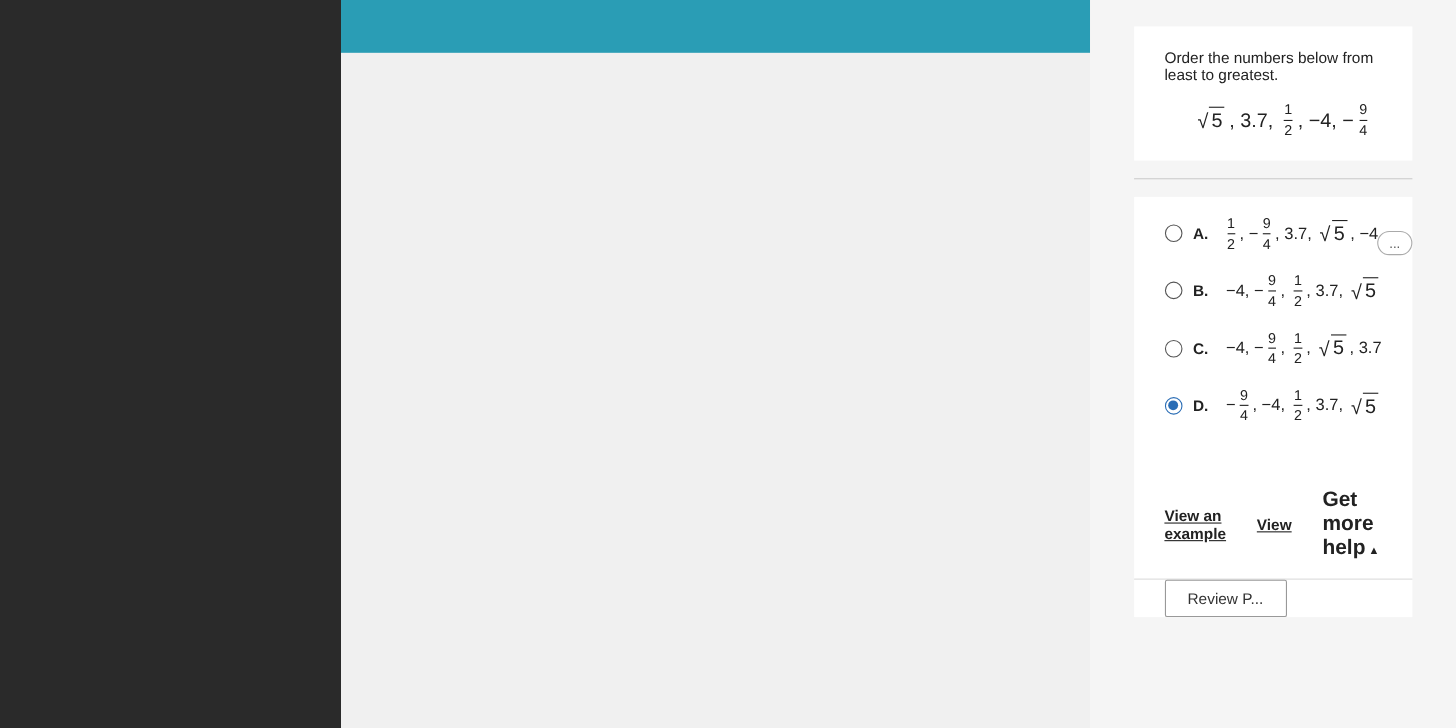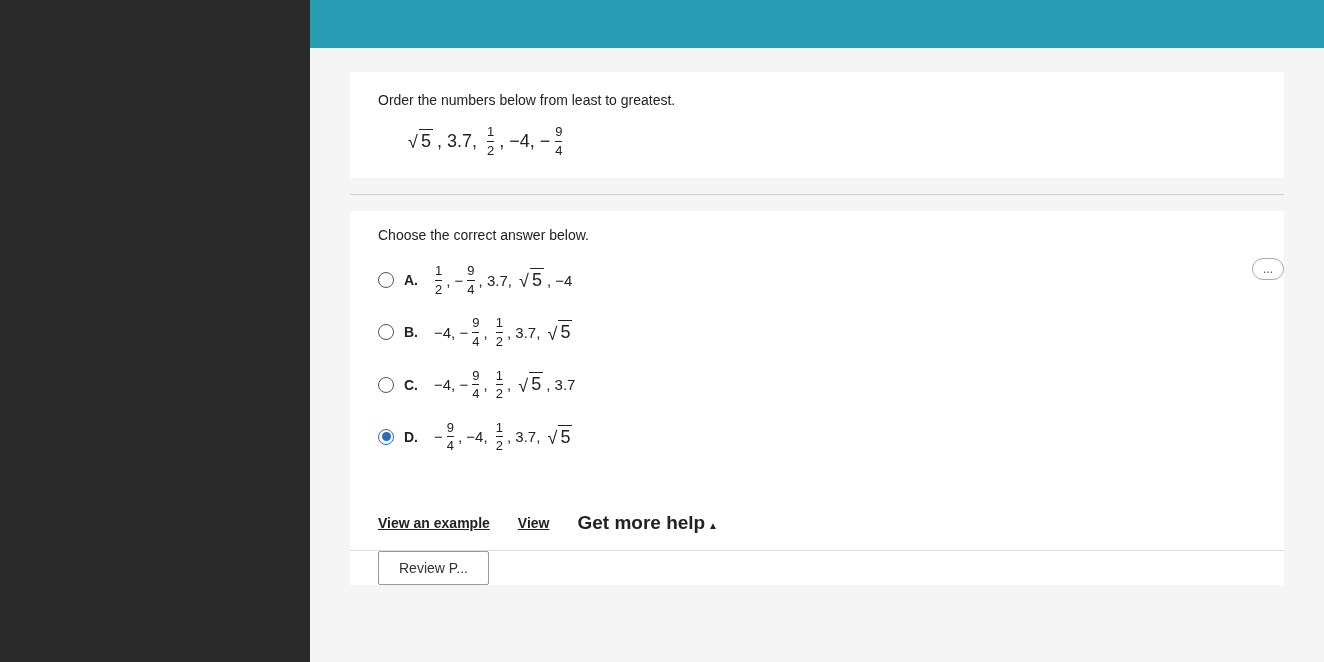--- a/index.html
+++ b/index.html
@@ -16,21 +16,20 @@
       width: 310px;
       background: #2a2a2a;
       height: 662px;
       flex-shrink: 0;
     }
 
     .main-content {
       flex: 1;
       background: #f0f0f0;
       display: flex;
-      flex-direction: column;
     }
 
     .top-bar {
       background: #2a9db5;
       height: 48px;
       width: 100%;
     }
 
     .content-area {
       flex: 1;
@@ -261,21 +260,20 @@
         <span class="fraction">
           <span class="num">9</span>
           <span class="den">4</span>
         </span>
       </div>
     </div>
 
     <hr class="divider">
 
     <div class="answers-section">
-      <p class="choose-text">Choose the correct answer below.</p>
 
       <div class="answer-option">
         <div class="radio-circle"></div>
         <span class="option-label">A.</span>
         <span class="option-content">
           <span class="fraction">
               <span class="num">1</span>
               <span class="den">2</span>
             </span>
           <span>,&nbsp;−</span>

